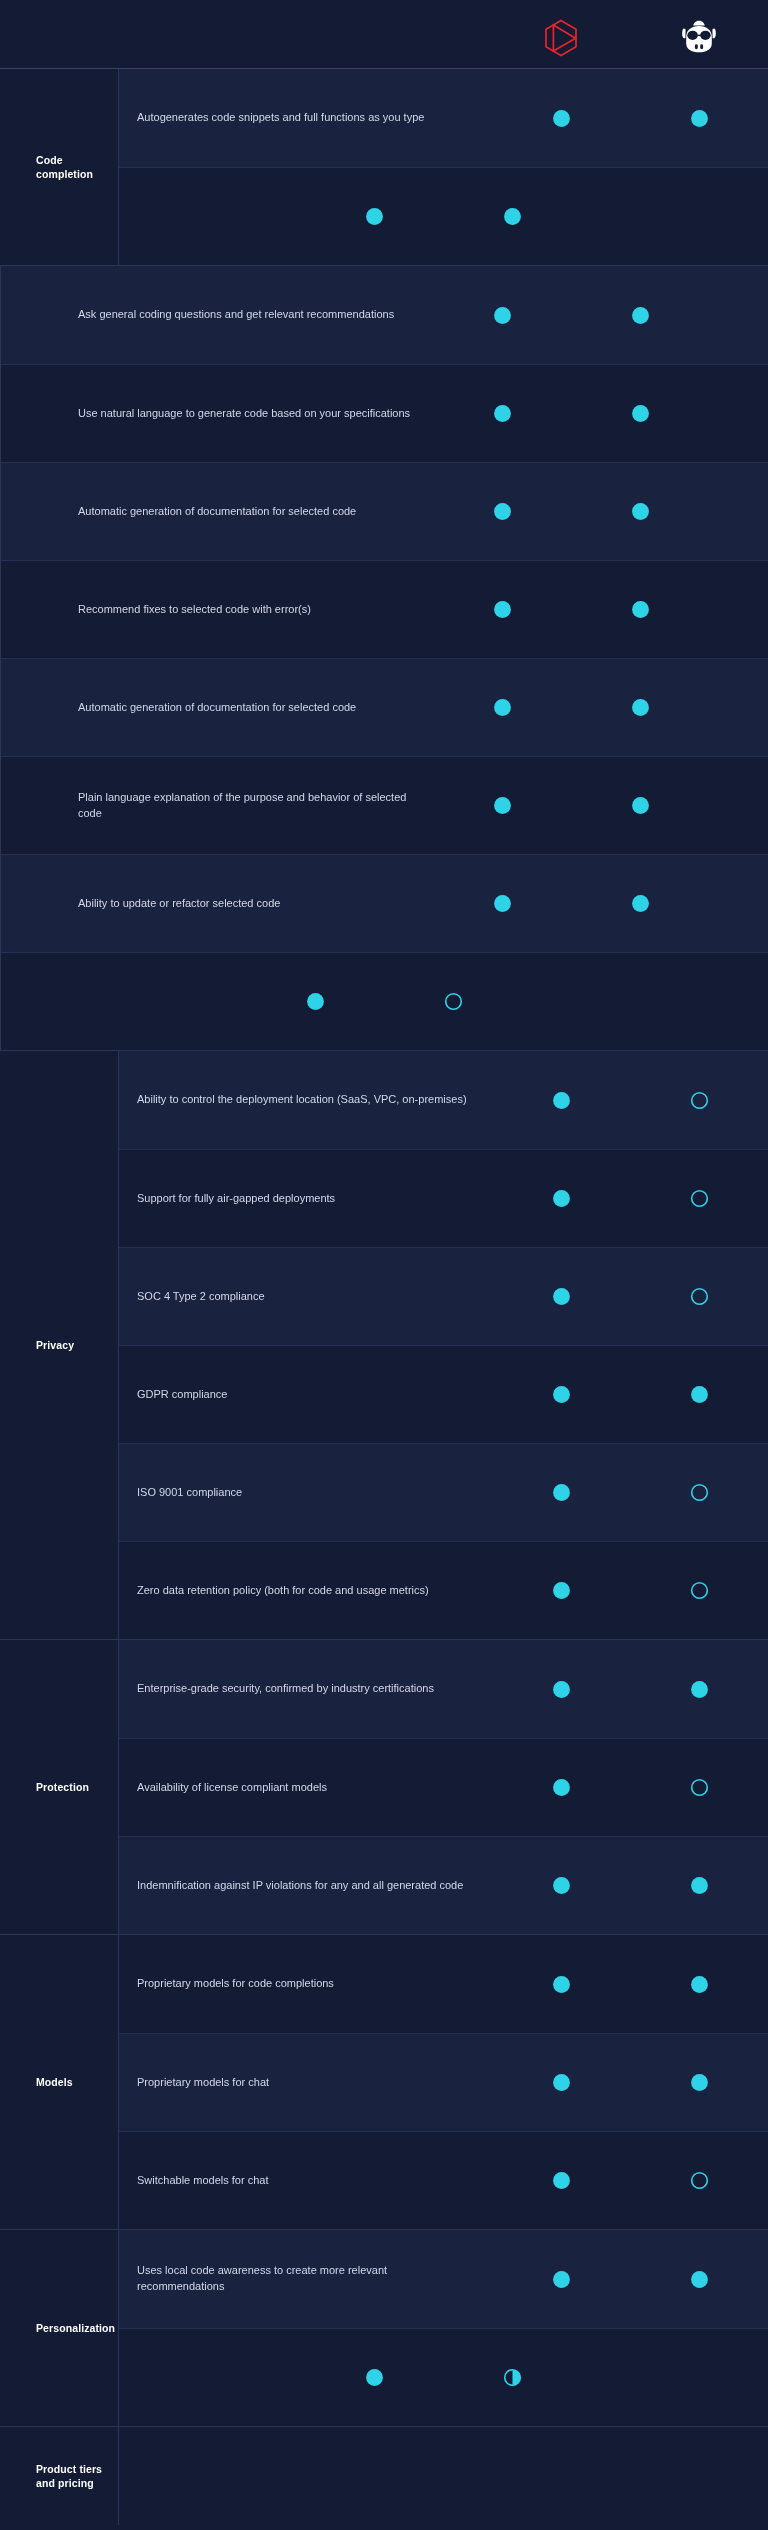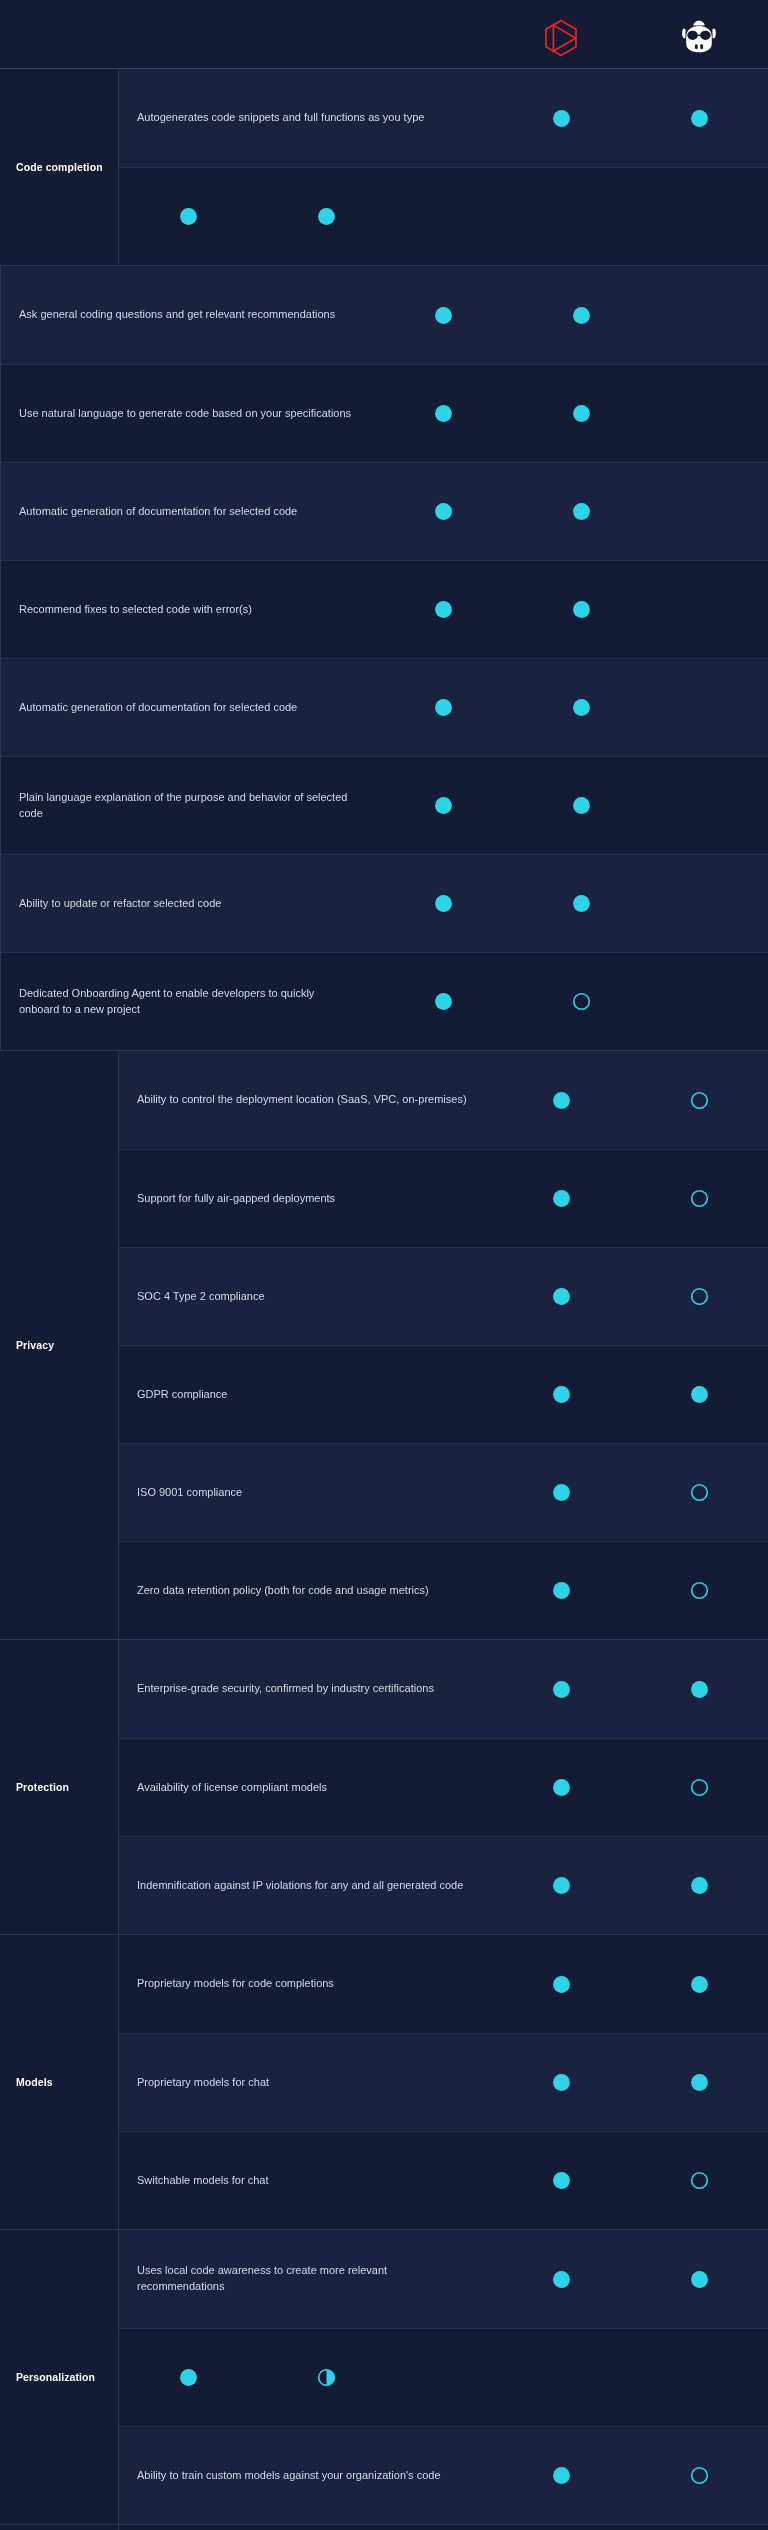--- a/index.html
+++ b/index.html
@@ -41,39 +41,40 @@
     display: flex;
     border-top: 1px solid #2b3558;
   }
   .group:first-of-type { border-top: 1px solid #3a4366; }
 
   .group-label {
     width: 118px;
     flex: none;
     display: flex;
     align-items: center;
-    padding-left: 16px;
+    padding-left: 36px;
     padding-right: 6px;
     font-size: 10.5px;
     font-weight: bold;
     color: #ffffff;
     line-height: 1.35;
     letter-spacing: .1px;
   }
 
   .group-rows {
     flex: 1 1 auto;
     border-left: 1px solid #2b3558;
   }
 
   .row {
     display: flex;
     align-items: center;
     min-height: 98px;
     border-top: 1px solid #252f51;
+    justify-content: center;
   }
   .row:first-child { border-top: none; }
   .row.alt { background: #192votes; }
   .row.alt { background: #19223f; }
 
   .row-feature {
     width: 373px;
     flex: none;
     padding: 10px 22px 10px 18px;
     font-size: 11px;
@@ -246,21 +247,20 @@
                 <circle cx="10.5" cy="10.5" r="8.4" fill="#2ed3e8"></circle>
               </svg>
             </div>
             <div class="row-cell">
               <svg width="21" height="21" viewBox="0 0 21 21" class="mark">
                 <circle cx="10.5" cy="10.5" r="8.4" fill="#2ed3e8"></circle>
               </svg>
             </div>
           </div>
           <div class="row">
-            <div class="row-feature">Dedicated Onboarding Agent to enable developers to quickly onboard to a new project</div>
             <div class="row-cell">
               <svg width="21" height="21" viewBox="0 0 21 21" class="mark">
                 <circle cx="10.5" cy="10.5" r="8.4" fill="#2ed3e8"></circle>
               </svg>
             </div>
             <div class="row-cell">
               <svg width="21" height="21" viewBox="0 0 21 21" class="mark">
                 <circle cx="10.5" cy="10.5" r="7.8" fill="none" stroke="#2ed3e8" stroke-width="1.6"></circle>
               </svg>
             </div>
@@ -457,33 +457,20 @@
           <div class="row">
             <div class="row-cell">
               <svg width="21" height="21" viewBox="0 0 21 21" class="mark">
                 <circle cx="10.5" cy="10.5" r="8.4" fill="#2ed3e8"></circle>
               </svg>
             </div>
             <div class="row-cell">
               <svg width="21" height="21" viewBox="0 0 21 21" class="mark">
                 <circle cx="10.5" cy="10.5" r="7.8" fill="none" stroke="#2ed3e8" stroke-width="1.6"></circle>
                 <path d="M10.5 2.7 A7.8 7.8 0 0 1 10.5 18.3 Z" fill="#2ed3e8"></path>
-              </svg>
-            </div>
-          </div>
-          <div class="row alt">
-            <div class="row-feature">Ability to train custom models against your organization's code</div>
-            <div class="row-cell">
-              <svg width="21" height="21" viewBox="0 0 21 21" class="mark">
-                <circle cx="10.5" cy="10.5" r="8.4" fill="#2ed3e8"></circle>
-              </svg>
-            </div>
-            <div class="row-cell">
-              <svg width="21" height="21" viewBox="0 0 21 21" class="mark">
-                <circle cx="10.5" cy="10.5" r="7.8" fill="none" stroke="#2ed3e8" stroke-width="1.6"></circle>
               </svg>
             </div>
           </div>
         </div>
       </div>
       <div class="group">
         <div class="group-label">Product tiers and pricing</div>
         <div class="group-rows">
           <div class="row"></div>
         </div>

